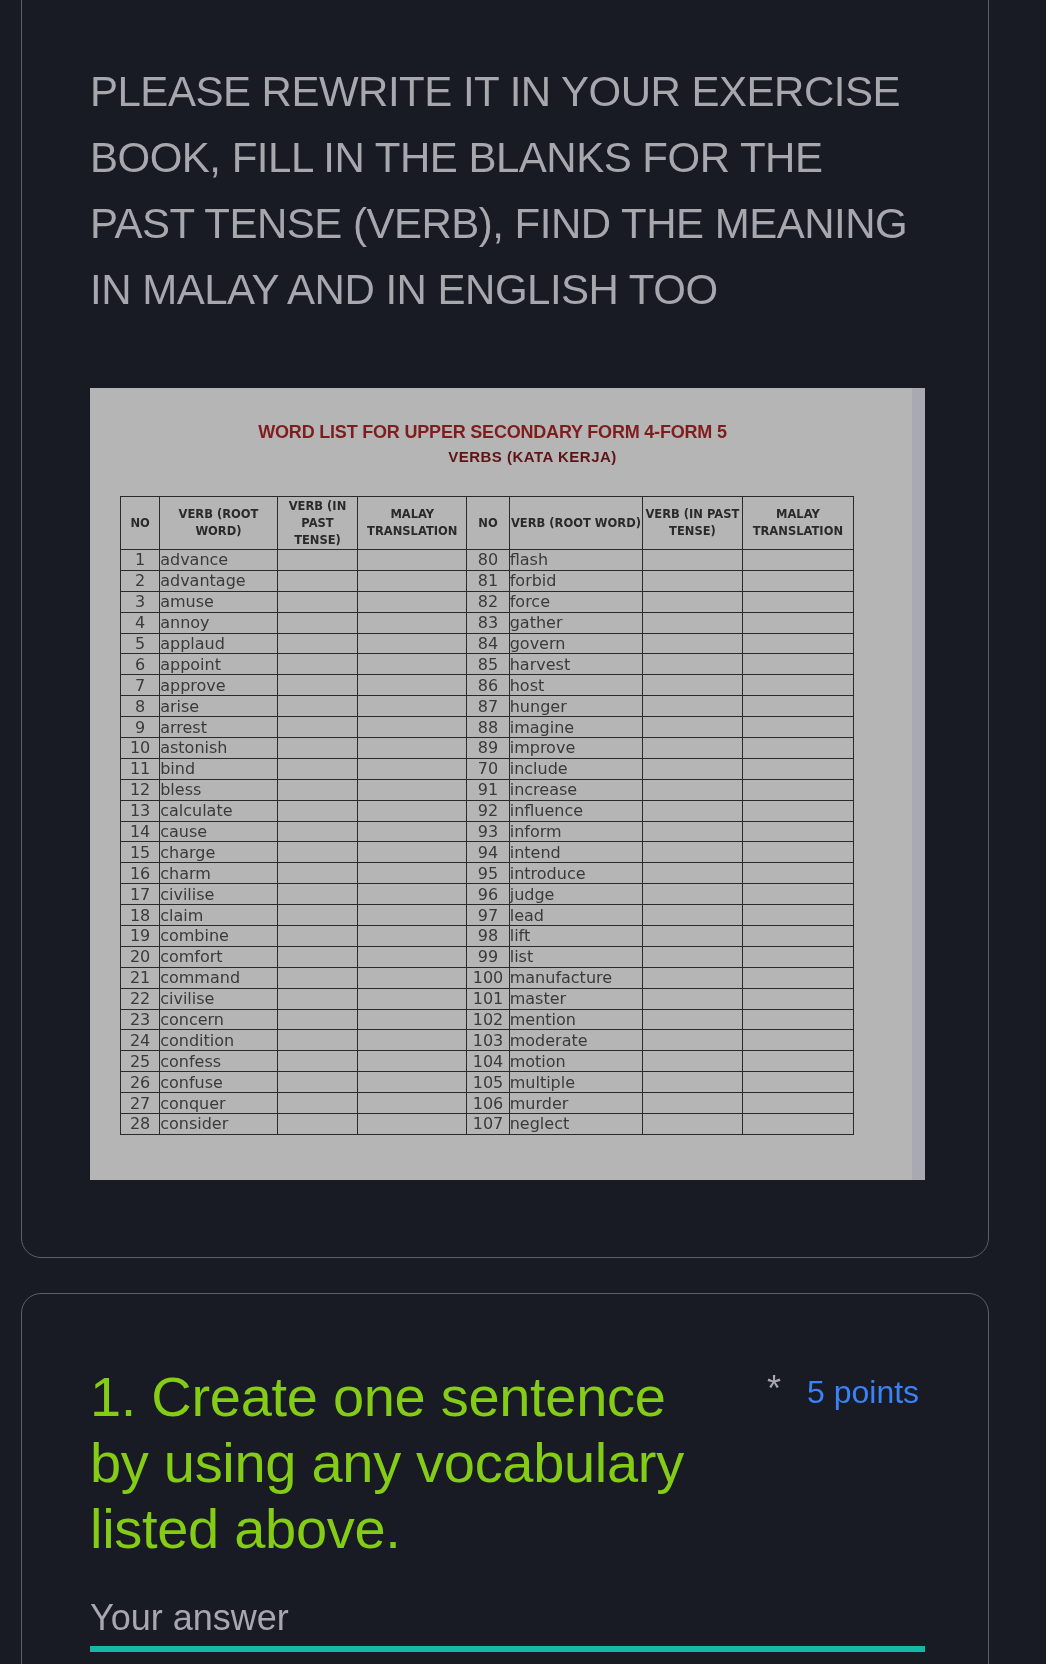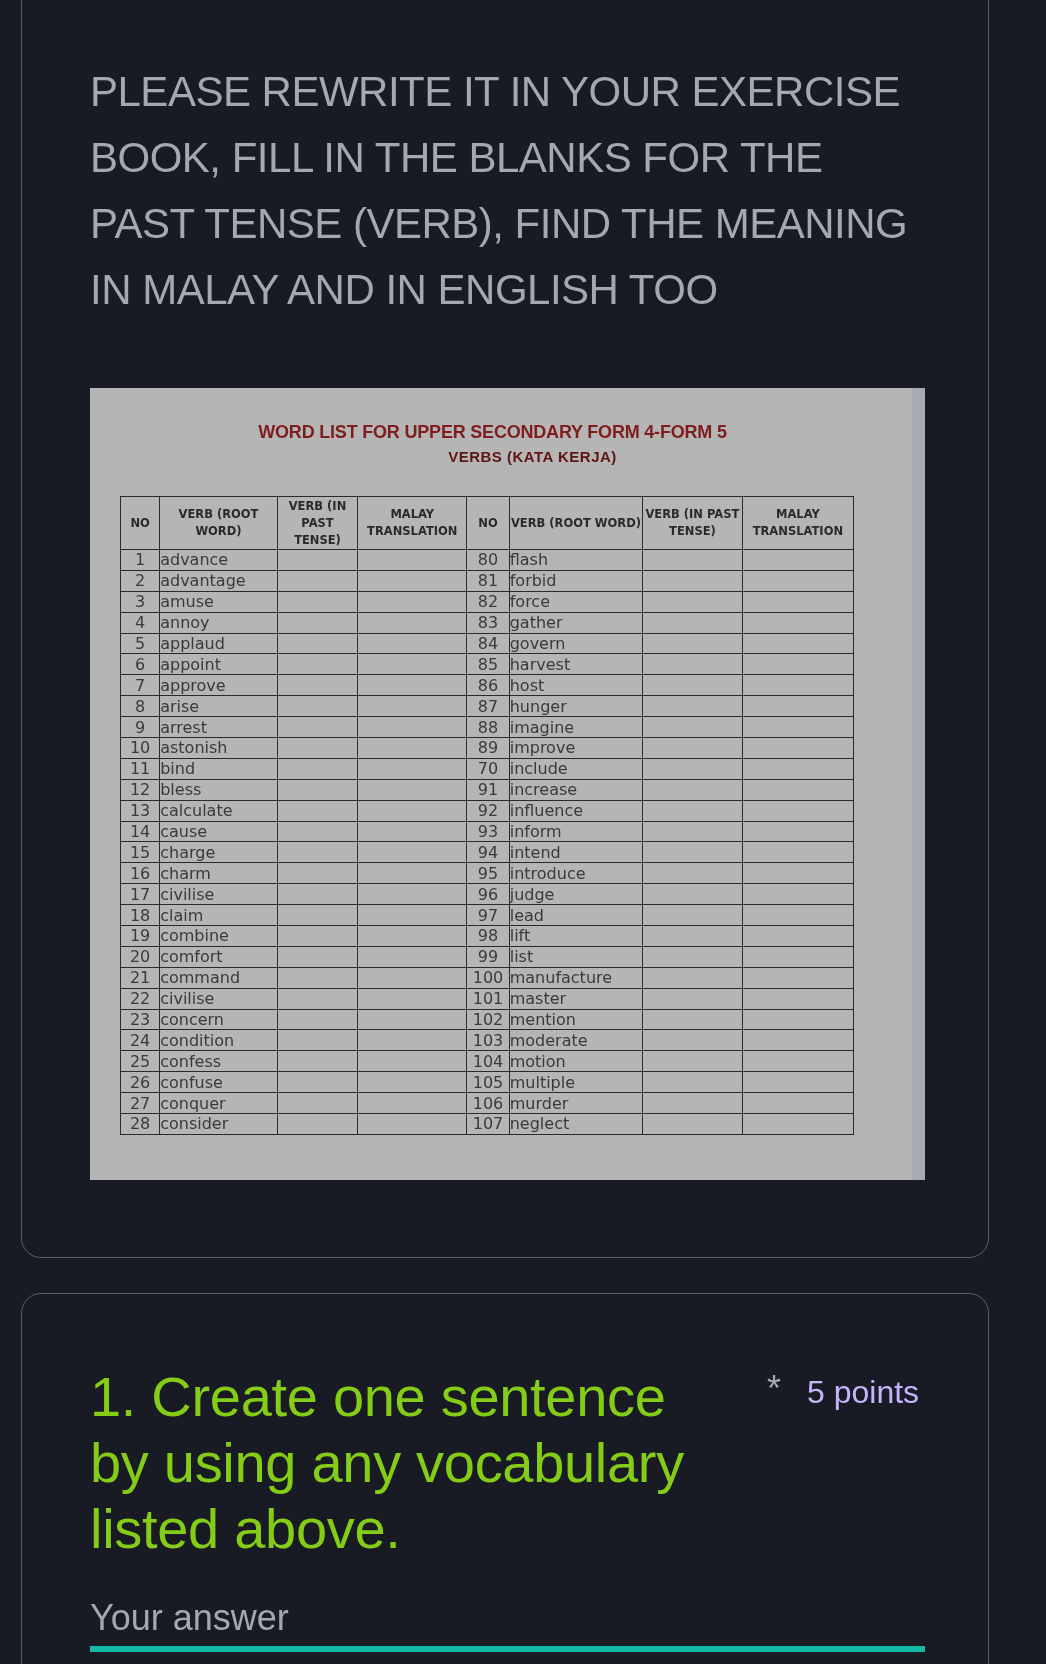--- a/index.html
+++ b/index.html
@@ -48,21 +48,21 @@
   td.no { font-size:10.5px; text-align:center; color:#555; }
   td.word { padding-left:8px; white-space:nowrap; overflow:hidden; }
   .question {
     position:absolute; left:68px; top:70px; width:620px;
     color:#84cc16; font-size:56px; line-height:66px; letter-spacing:-0.3px;
   }
   .required {
     position:absolute; left:745px; top:74px; color:#a7a8ae; font-size:36px;
   }
   .points {
-    position:absolute; left:785px; top:80px; color:#c4b5fd; font-size:32px;
+    position:absolute; left:785px; top:80px; color:#3b82f6; font-size:32px;
   }
   .answer-field {
     position:absolute; left:68px; top:296px; width:835px; height:56px;
     background:transparent; border:none; border-bottom:6px solid #14b8a6;
     color:#a7a8ae; font-size:36px; font-family:"Liberation Sans", sans-serif;
     padding:0; outline:none;
   }
   .answer-field::placeholder { color:#a7a8ae; }
 </style>
 </head>

